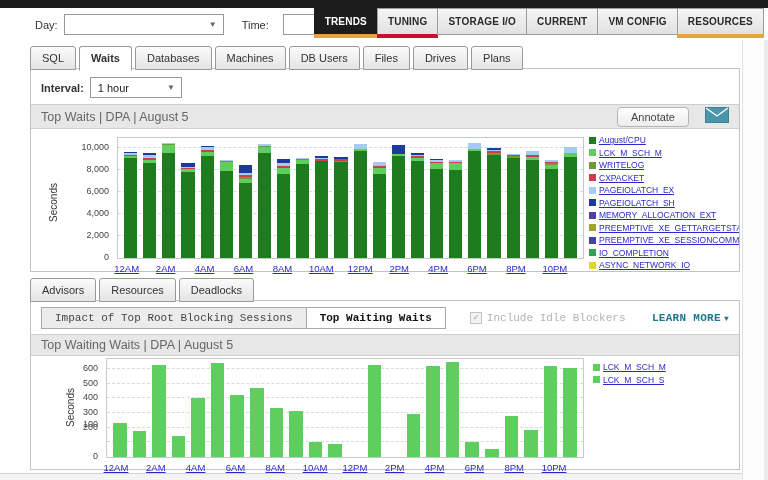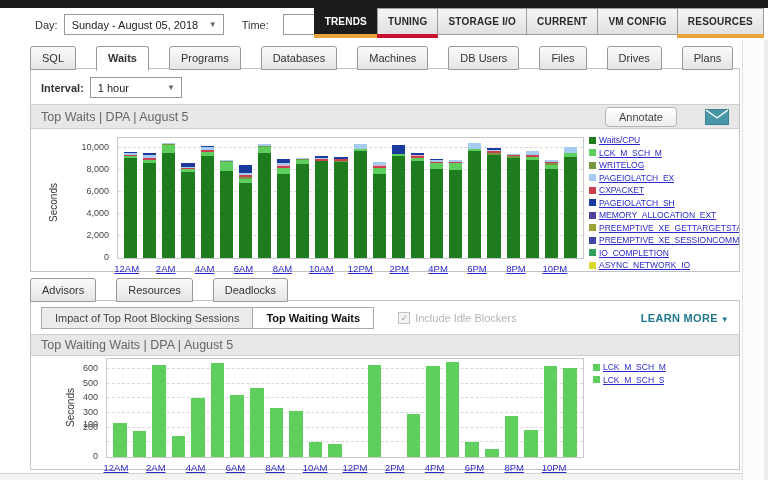--- a/index.html
+++ b/index.html
@@ -25,38 +25,38 @@
   .mtab { position:relative; border:1px solid #9c9c9c; margin-left:-1px;
     background:linear-gradient(#f5f5f5,#e1e1e1); padding:7px 10px 7px; font-size:10px;
     font-weight:700; color:#2a2a2a; letter-spacing:.2px; cursor:default;text-align:right; }
   .mtab.active { background:#1c1c1c; color:#fff; border-color:#1c1c1c; }
   .tab-underline { position:absolute; left:-1px; right:-1px; top:100%; height:4px; }
 
   
   .vtabs { position:absolute; left:30px; display:flex; z-index:3; }
   .vtabs.row1 { top:46px; }
   .vtabs.row2 { top:278px; }
-  .vtab { position:relative; border:1px solid #999; margin-right:20px; border-radius:3px 3px 0 0;
+  .vtab { position:relative; border:1px solid #999; margin-right:3px; border-radius:3px 3px 0 0;
     background:linear-gradient(#fbfbfb,#e4e4e4); padding:5px 11px; font-size:11px; color:#333; }
   .vtab.active { background:#fff; font-weight:700; border-bottom:1px solid #fff;
     padding-bottom:6px; margin-bottom:-1px; z-index:5; }
 
   
   .panel { position:absolute; left:30px; width:710px; background:#fff; border:1px solid #c3c3c3; z-index:1; }
   #panel1 { top:68px; height:204px; }
   #panel2 { top:300px; height:170px; }
 
   .interval-row { display:flex; align-items:center; padding:8px 10px 6px; }
   .sel-interval { width:92px; margin-left:6px; }
   .b { font-weight:700; font-size:11px; }
 
   .chart-hdr { height:25px; background:#e7e7e7; border-top:1px solid #cfcfcf;
     border-bottom:1px solid #cfcfcf; display:flex; align-items:center; padding:0 10px;
     color:#666; font-size:12.5px; }
-  .hdr-right { margin-left:auto; display:flex; align-items:center; gap:28px;padding-left:12px; }
+  .hdr-right { margin-left:auto; display:flex; align-items:flex-start; gap:16px;padding-left:12px; }
   .annotate-btn { border:1px solid #b5b5b5; border-radius:4px;
     background:linear-gradient(#fff,#ededed); padding:3px 13px; font-size:11px; color:#444; }
   .mail-btn { display:flex; align-items:center; }
 
   
   .chart-body { position:relative; }
   #chart1 .chart-body { height:146px; }
   #chart2 .chart-body { height:114px; }
   .ylab { position:absolute; font-size:10px; color:#333; transform:rotate(-90deg);
     transform-origin:center; white-space:nowrap; }
@@ -82,21 +82,21 @@
     font-size:9.5px; color:#2a2ac8; text-decoration:underline; white-space:nowrap; cursor:pointer; }
   .legend { position:absolute; }
   #chart1 .legend { left:558px; top:6px; width:150px; }
   #chart2 .legend { left:562px; top:6px; width:146px; }
   .lgi { display:flex; align-items:center; margin-bottom:2.5px; }
   .sw { width:7px; height:7px; margin-right:3px; flex:none; }
   .lga { font-size:8.5px; color:#2a2ac8; text-decoration:underline; white-space:nowrap;
     overflow:hidden; max-width:140px; cursor:pointer; }
 
   
-  .toggle-row { display:flex; align-items:center; padding:6px 10px 5px; }
+  .toggle-row { display:flex; align-items:center; padding:6px 10px 5px;font-family:Liberation Mono, monospace; }
   .seg-group { display:flex; border:1px solid #a8a8a8; }
   .seg-btn { padding:4px 13px; font-size:11px; background:#ececec; color:#444; }
   .seg-btn.active { background:#fff; font-weight:700; color:#111; border-left:1px solid #a8a8a8; }
   .chk { width:12px; height:12px; border:1px solid #c2c2c2; background:#f2f2f2; color:#9a9a9a;
     font-size:9px; line-height:11px; text-align:center; margin:0 5px 0 24px; }
   .chk-label { font-size:11px; color:#b3b3b3; }
   .learn { margin-left:auto; font-size:11px; font-weight:700; color:#20788f; letter-spacing:.3px; }
   .learn .caret2 { font-size:8px; margin-left:3px; }
 
   
@@ -109,21 +109,20 @@
 </head>
 <body>
 
 <div id="stage">
 
   <div class="black-strip"></div>
 
   <div class="daytime">
     <span class="ctl-label">Day:</span>
     <div class="sel sel-day">
-      <span>Sunday - August 05, 2018</span>
       <span class="caret">▼</span>
     </div>
     <span class="ctl-label time">Time:</span>
     <div class="sel sel-time">
       <span></span>
       <span class="caret">▼</span>
     </div>
   </div>
 
   <div class="main-tabs">
@@ -137,21 +136,20 @@
       <span>CURRENT</span><div class="tab-underline"></div></div>
     <div class="mtab">
       <span>VM CONFIG</span><div class="tab-underline"></div></div>
     <div class="mtab">
       <span>RESOURCES</span><div class="tab-underline" style="background: rgb(232, 163, 61);"></div></div>
   </div>
 
   <div class="vtabs row1">
     <div class="vtab">SQL</div>
     <div class="vtab active">Waits</div>
-    <div class="vtab">Programs</div>
     <div class="vtab">Databases</div>
     <div class="vtab">Machines</div>
     <div class="vtab">DB Users</div>
     <div class="vtab">Files</div>
     <div class="vtab">Drives</div>
     <div class="vtab">Plans</div>
   </div>
 
   <div class="panel" id="panel1">
     <div class="interval-row">
@@ -380,37 +378,37 @@
             <div class="xcell">
               <a class="xlab">8PM</a>
             </div>
             <div class="xcell">
               <a class="xlab">10PM</a>
             </div>
           </div>
         <div class="legend">
             <div class="lgi">
               <span class="sw" style="background: rgb(30, 123, 30);"></span>
-              <a class="lga">Waits/CPU</a>
+              <a class="lga">August/CPU</a>
             </div>
             <div class="lgi">
               <span class="sw" style="background: rgb(94, 207, 94);"></span>
               <a class="lga">LCK_M_SCH_M</a>
             </div>
             <div class="lgi">
               <span class="sw" style="background: rgb(117, 151, 61);"></span>
               <a class="lga">WRITELOG</a>
             </div>
             <div class="lgi">
+              <span class="sw" style="background: rgb(204, 63, 79);"></span>
+              <a class="lga">CXPACKET</a>
+            </div>
+            <div class="lgi">
               <span class="sw" style="background: rgb(166, 203, 240);"></span>
               <a class="lga">PAGEIOLATCH_EX</a>
-            </div>
-            <div class="lgi">
-              <span class="sw" style="background: rgb(204, 63, 79);"></span>
-              <a class="lga">CXPACKET</a>
             </div>
             <div class="lgi">
               <span class="sw" style="background: rgb(26, 58, 158);"></span>
               <a class="lga">PAGEIOLATCH_SH</a>
             </div>
             <div class="lgi">
               <span class="sw" style="background: rgb(84, 64, 154);"></span>
               <a class="lga">MEMORY_ALLOCATION_EXT</a>
             </div>
             <div class="lgi">

